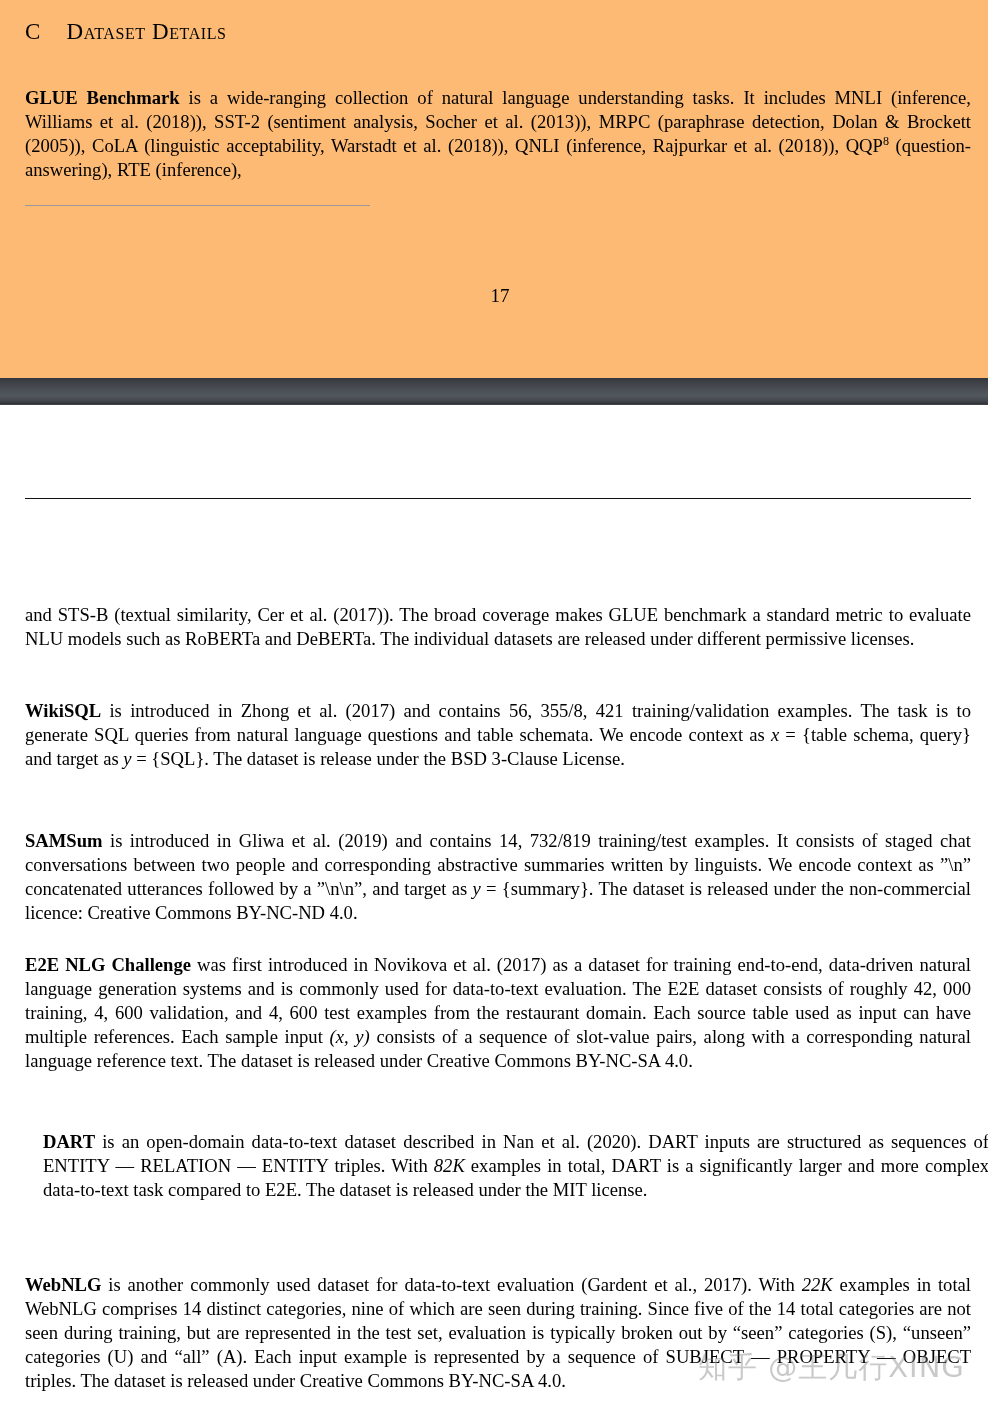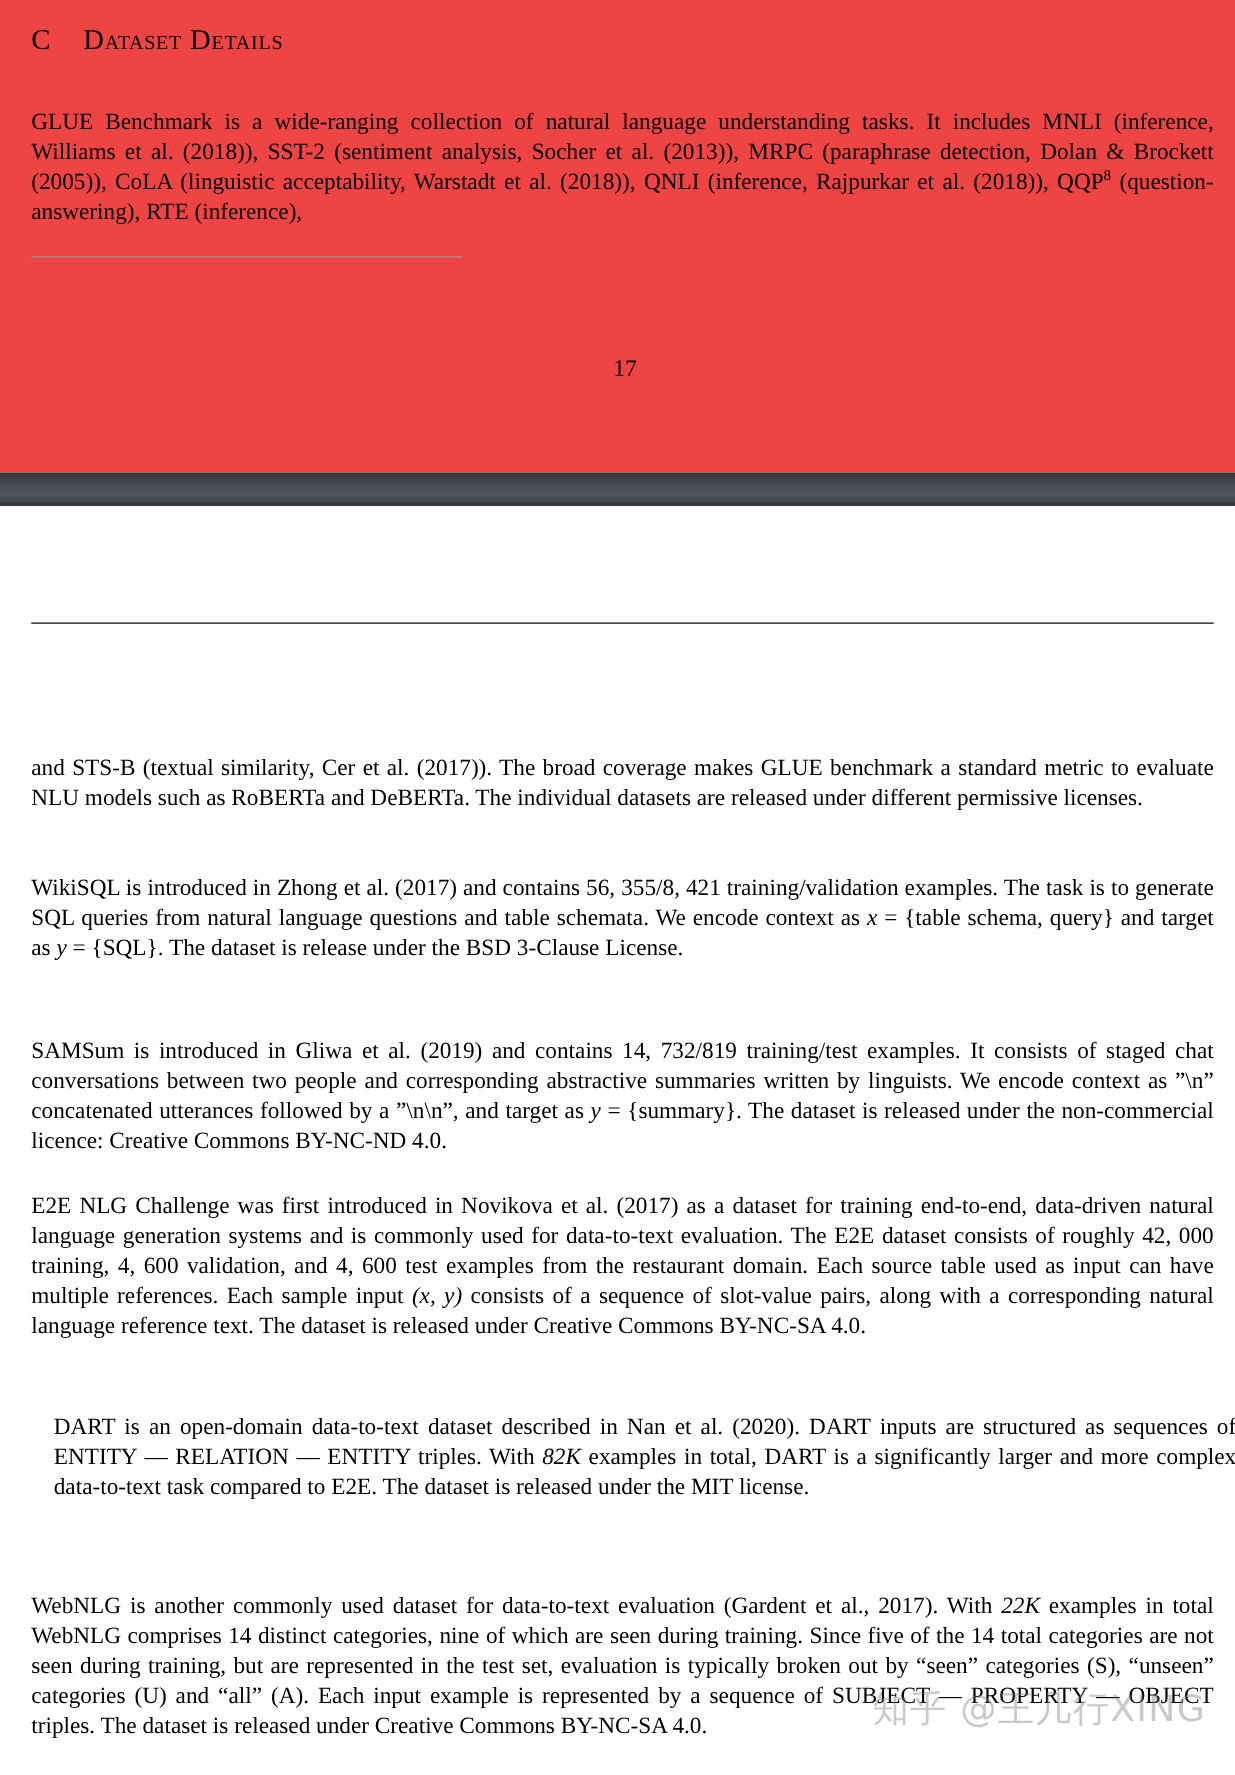--- a/index.html
+++ b/index.html
@@ -20,21 +20,21 @@
   .page-root {
     position: absolute;
     inset: 0;
   }
 
   
   .top-page {
     position: absolute;
     left: 0; top: 0; right: 0;
     height: 378px;
-    background: #ef4444;
+    background: #fdba74;
   }
 
   .section-head {
     position: absolute;
     left: 25px;
     top: 19px;
     font-size: 23px;
     letter-spacing: 0.2px;
     white-space: nowrap;
   }
@@ -56,21 +56,21 @@
     left: 25px;
     width: 946px;
     text-align: justify;
     text-justify: inter-word;
     font-size: 18.6px;
     line-height: 24.1px;
   }
   .textblock.p-top { top: 86px; }
 
   .runin {
-    font-weight: normal;
+    font-weight: bold;
   }
   .mathit {
     font-family: "Liberation Serif", "DejaVu Serif", serif;
     font-style: italic;
   }
   .mathrm {
     font-family: "Liberation Serif", "DejaVu Serif", serif;
     font-style: normal;
   }
   sup.fn {

